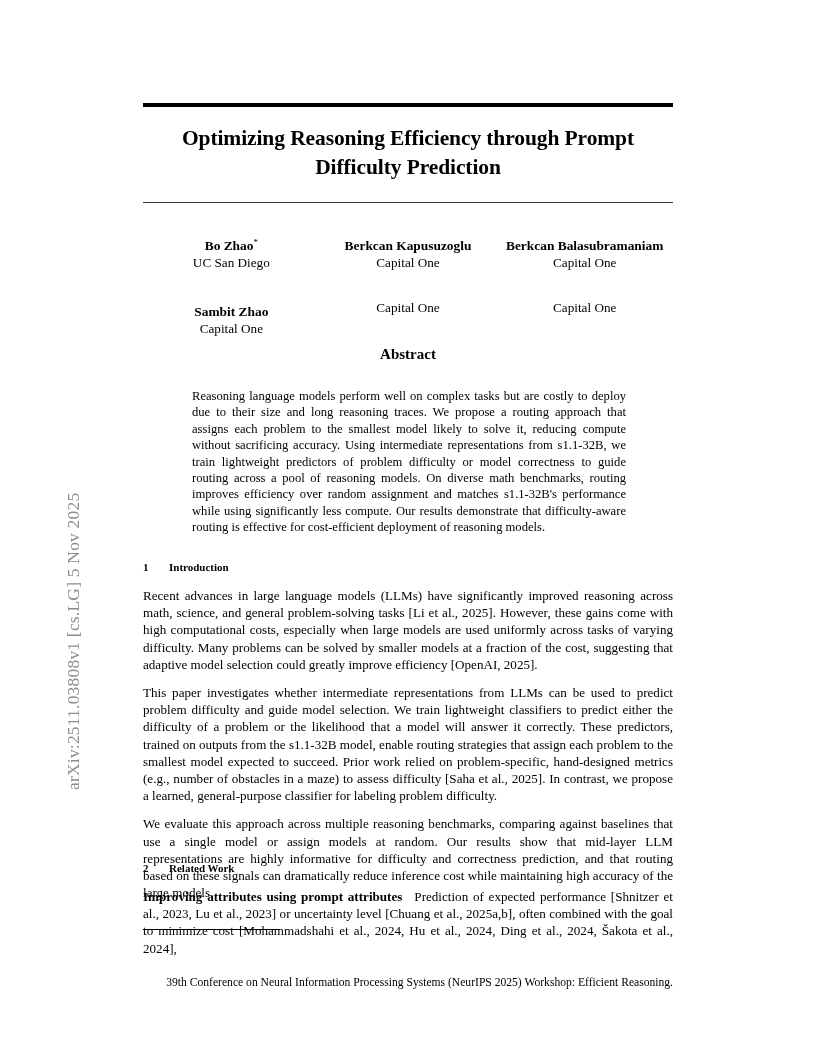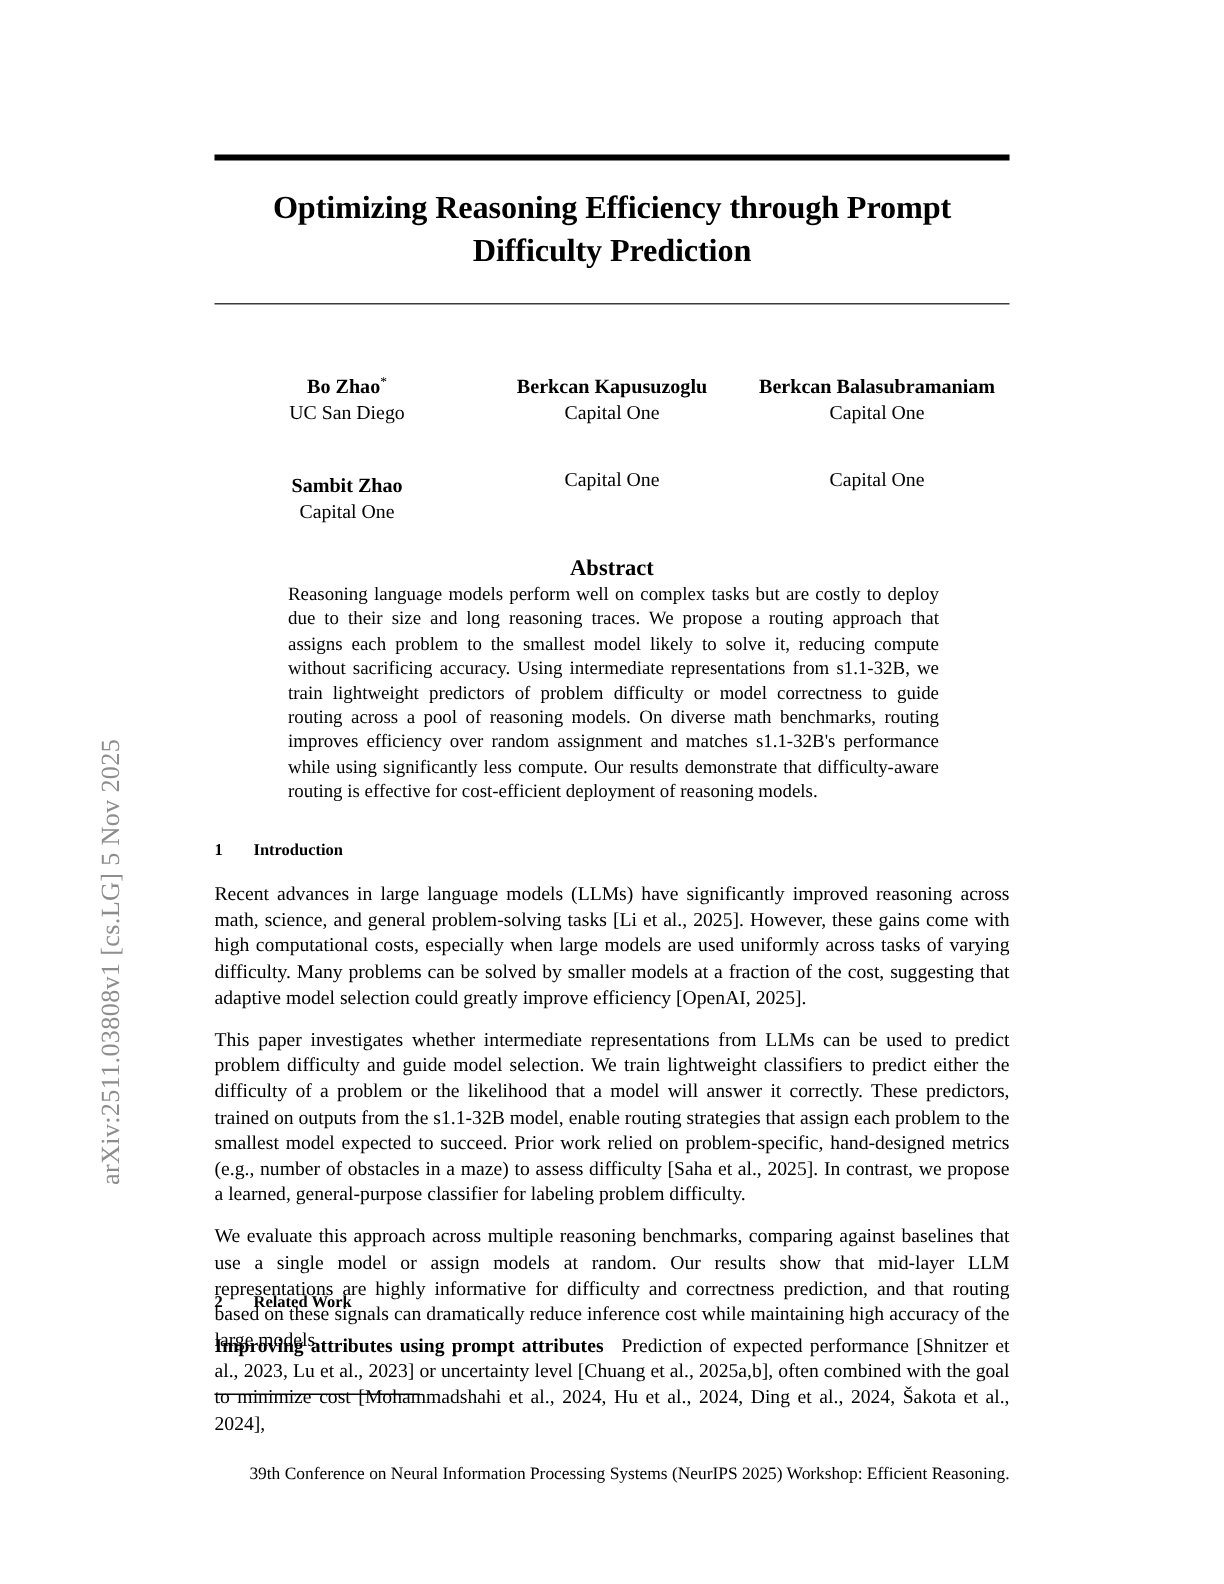--- a/index.html
+++ b/index.html
@@ -69,21 +69,21 @@
     font-size: 21.5px;
     font-weight: bold;
     line-height: 29px;
     letter-spacing: -0.1px;
   }
 
   
   .authors {
     position: absolute;
     left: 0;
-    top: 246px;
+    top: 234px;
     width: 530px;
   }
   .author-row {
     display: flex;
     width: 100%;
   }
   .author-row.second { margin-top: 29px; }
   .author-col {
     flex: 1 1 0;
     text-align: center;
@@ -101,21 +101,21 @@
   }
   .author-affil {
     font-size: 13.2px;
     white-space: nowrap;
   }
 
   
   .abstract-heading {
     position: absolute;
     left: 0;
-    top: 371px;
+    top: 346px;
     width: 530px;
     text-align: center;
     font-size: 15px;
     font-weight: bold;
   }
   .abstract-body {
     position: absolute;
     left: 49px;
     top: 388px;
     width: 434px;

